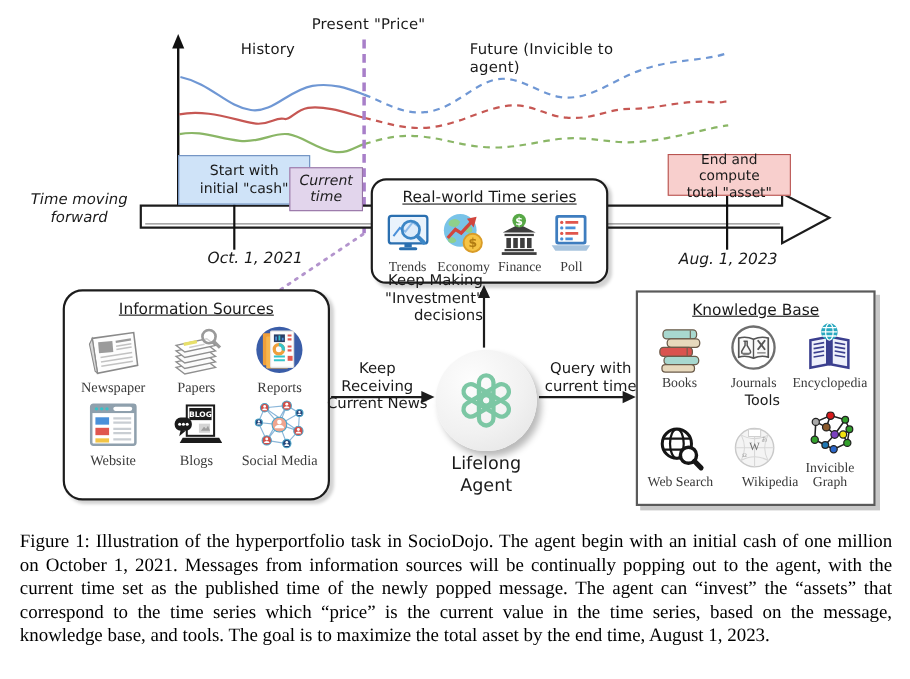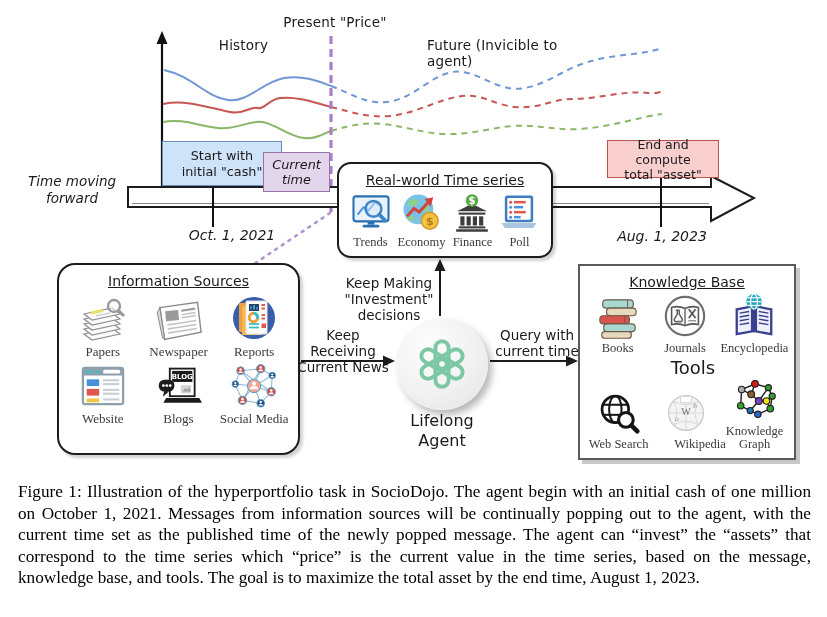--- a/index.html
+++ b/index.html
@@ -164,50 +164,50 @@
         </svg>
         <div class="serif-lbl" style="font-size:12.5px;">Poll</div>
       </div>
     </div>
   </div>
 
   <div class="sketch-box" style="left:57px; top:263px; width:243px; height:192px; border-radius:18px;">
     <div class="box-title comic">Information Sources</div>
     <div class="icon-row" style="padding:5px 6px 0 6px;">
       <div class="icon-item" style="width:78px;">
-        <svg width="50" height="44" viewBox="0 0 50 44">
-          <g stroke="#8f8f8f" stroke-width="1.2" fill="#fbfbfb">
-            <path d="M6 36 L34 30 L42 36 L14 42 Z"></path>
-            <path d="M6 31 L34 25 L42 31 L14 37 Z"></path>
-            <path d="M6 26 L34 20 L42 26 L14 32 Z"></path>
-            <path d="M6 21 L34 15 L42 21 L14 27 Z"></path>
-            <path d="M6 16 L34 10 L42 16 L14 22 Z" fill="#ffffff"></path>
-          </g>
-          <line x1="13" y1="15" x2="25" y2="12.5" stroke="#e8e06a" stroke-width="3"></line>
-          <line x1="18" y1="18" x2="32" y2="15" stroke="#cdcdcd" stroke-width="1.4"></line>
-          <circle cx="36" cy="8" r="6" fill="rgba(255,255,255,0.6)" stroke="#9a9a9a" stroke-width="2.4"></circle>
-          <line x1="40.5" y1="12.5" x2="46" y2="18" stroke="#9a9a9a" stroke-width="3"></line>
-        </svg>
-        <div class="serif-lbl">Papers</div>
-      </div>
-      <div class="icon-item" style="width:78px;">
         <svg width="52" height="44" viewBox="0 0 52 44">
           <g transform="rotate(-5 26 22)">
             <path d="M8 8 L46 6 L47 36 L10 40 Z" fill="#fdfdfd" stroke="#8a8a8a" stroke-width="1.4"></path>
             <path d="M8 8 L5 13 L8 38 L10 40 Z" fill="#d9d9d9" stroke="#8a8a8a" stroke-width="1"></path>
             <rect x="13" y="12" width="13" height="10" fill="#9b9b9b"></rect>
             <line x1="29" y1="13" x2="43" y2="12" stroke="#9b9b9b" stroke-width="2.2"></line>
             <line x1="29" y1="17" x2="43" y2="16" stroke="#c2c2c2" stroke-width="1.4"></line>
             <line x1="29" y1="20" x2="43" y2="19" stroke="#c2c2c2" stroke-width="1.4"></line>
             <line x1="14" y1="26" x2="43" y2="24" stroke="#c2c2c2" stroke-width="1.4"></line>
             <line x1="14" y1="30" x2="43" y2="28" stroke="#c2c2c2" stroke-width="1.4"></line>
             <line x1="14" y1="34" x2="43" y2="32" stroke="#c2c2c2" stroke-width="1.4"></line>
           </g>
         </svg>
         <div class="serif-lbl">Newspaper</div>
+      </div>
+      <div class="icon-item" style="width:78px;">
+        <svg width="50" height="44" viewBox="0 0 50 44">
+          <g stroke="#8f8f8f" stroke-width="1.2" fill="#fbfbfb">
+            <path d="M6 36 L34 30 L42 36 L14 42 Z"></path>
+            <path d="M6 31 L34 25 L42 31 L14 37 Z"></path>
+            <path d="M6 26 L34 20 L42 26 L14 32 Z"></path>
+            <path d="M6 21 L34 15 L42 21 L14 27 Z"></path>
+            <path d="M6 16 L34 10 L42 16 L14 22 Z" fill="#ffffff"></path>
+          </g>
+          <line x1="13" y1="15" x2="25" y2="12.5" stroke="#e8e06a" stroke-width="3"></line>
+          <line x1="18" y1="18" x2="32" y2="15" stroke="#cdcdcd" stroke-width="1.4"></line>
+          <circle cx="36" cy="8" r="6" fill="rgba(255,255,255,0.6)" stroke="#9a9a9a" stroke-width="2.4"></circle>
+          <line x1="40.5" y1="12.5" x2="46" y2="18" stroke="#9a9a9a" stroke-width="3"></line>
+        </svg>
+        <div class="serif-lbl">Papers</div>
       </div>
       <div class="icon-item" style="width:78px;">
         <svg width="48" height="48" viewBox="0 0 48 48">
           <circle cx="24" cy="24" r="21" fill="#3a5da8"></circle>
           <rect x="9" y="9" width="20" height="29" rx="1" fill="#ef9f3b"></rect>
           <rect x="12" y="12" width="20" height="29" rx="1" fill="#f7b64f"></rect>
           <rect x="16" y="7" width="21" height="33" rx="1" fill="#fdfdfd" stroke="#e3e3e3"></rect>
           <rect x="19" y="10" width="10" height="7" fill="#2b3f66"></rect>
           <line x1="21" y1="15.5" x2="21" y2="12" stroke="#4a90d9" stroke-width="1.6"></line>
           <line x1="24" y1="15.5" x2="24" y2="11" stroke="#35c3c9" stroke-width="1.6"></line>
@@ -293,21 +293,21 @@
               <path d="M9.4 41.5 a2.6 2 0 0 1 5.2 0 Z"></path>
             <circle cx="4.5" cy="21" r="1.1"></circle>
               <path d="M2.5 24 a2 1.6 0 0 1 4 0 Z"></path>
           </g>
         </svg>
         <div class="serif-lbl">Social Media</div>
       </div>
     </div>
   </div>
 
-  <div class="abs comic pre arrow-lbl" style="left:339px; top:276px; width:100px;">Keep Making
+  <div class="abs comic pre arrow-lbl" style="left:339px; top:248px; width:100px;text-align:right;">Keep Making
 "Investment"
 decisions</div>
   <div class="abs comic pre arrow-lbl" style="left:293px; top:328px; width:100px;">Keep Receiving
 Current News</div>
   <div class="abs comic pre arrow-lbl" style="left:490px; top:328px; width:94px;">Query with
 current time</div>
 
   <div class="agent-circle" style="left:396px; top:318px;">
     <svg width="60" height="60" viewBox="0 0 100 100">
       <g fill="none" stroke="#7cc7a4" stroke-width="6.5">
@@ -385,21 +385,21 @@
           <g stroke="#ffffff" stroke-width="1.2" fill="none">
             <ellipse cx="24" cy="9" rx="3.6" ry="8"></ellipse>
             <line x1="16.3" y1="9" x2="31.7" y2="9"></line>
             <line x1="17.3" y1="5" x2="30.7" y2="5"></line>
             <line x1="17.3" y1="13" x2="30.7" y2="13"></line>
           </g>
         </svg>
         <div class="serif-lbl" style="font-size:12.5px;">Encyclopedia</div>
       </div>
     </div>
-    <div class="comic ctr" style="font-size:18px; padding-top:2px;padding-left:12px;">Tools</div>
+    <div class="comic ctr" style="font-size:13px; padding-top:2px;padding-left:12px;">Tools</div>
     <div class="icon-row" style="padding:2px 4px 0 4px;">
       <div class="icon-item" style="width:72px;">
         <svg width="44" height="44" viewBox="0 0 48 48">
           <circle cx="20" cy="20" r="14.5" fill="none" stroke="#151515" stroke-width="3"></circle>
           <ellipse cx="20" cy="20" rx="6.8" ry="14.5" fill="none" stroke="#151515" stroke-width="2.2"></ellipse>
           <line x1="6.5" y1="15" x2="33.5" y2="15" stroke="#151515" stroke-width="2.2"></line>
           <line x1="6.5" y1="26" x2="33.5" y2="26" stroke="#151515" stroke-width="2.2"></line>
           <circle cx="31.5" cy="31.5" r="8" fill="#fff" stroke="#151515" stroke-width="3.4"></circle>
           <line x1="37.5" y1="37.5" x2="44" y2="44" stroke="#151515" stroke-width="5" stroke-linecap="round"></line>
         </svg>
@@ -432,20 +432,20 @@
             <circle cx="20" cy="15" r="3.6" fill="#8c5a2b"></circle>
             <circle cx="42" cy="17" r="3.2" fill="#33a02c"></circle>
             <circle cx="36" cy="22" r="3.4" fill="#f2e30e"></circle>
             <circle cx="28" cy="22" r="3.6" fill="#7b3fbf"></circle>
             <circle cx="9" cy="27" r="3.4" fill="#33a02c"></circle>
             <circle cx="19" cy="32" r="3.2" fill="#1f78b4"></circle>
             <circle cx="27" cy="36" r="3.4" fill="#2a66c8"></circle>
             <circle cx="40" cy="30" r="3.4" fill="#33a02c"></circle>
           </g>
         </svg>
-        <div class="serif-lbl" style="font-size:12.5px;">Knowledge Graph</div>
+        <div class="serif-lbl" style="font-size:12.5px;">Invicible Graph</div>
       </div>
     </div>
   </div>
 
   <div class="caption">Figure 1: Illustration of the hyperportfolio task in SocioDojo. The agent begin with an initial cash of one million on October 1, 2021. Messages from information sources will be continually popping out to the agent, with the current time set as the published time of the newly popped message. The agent can “invest” the “assets” that correspond to the time series which “price” is the current value in the time series, based on the message, knowledge base, and tools. The goal is to maximize the total asset by the end time, August 1, 2023.</div>
 
 </div>
 
 </body></html>

